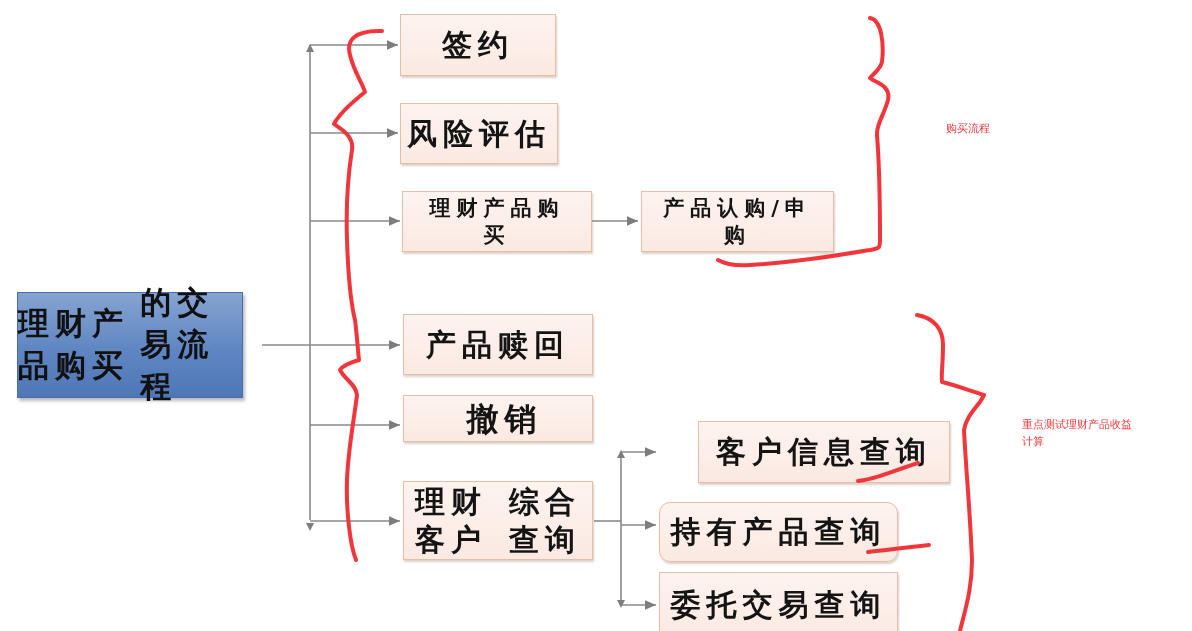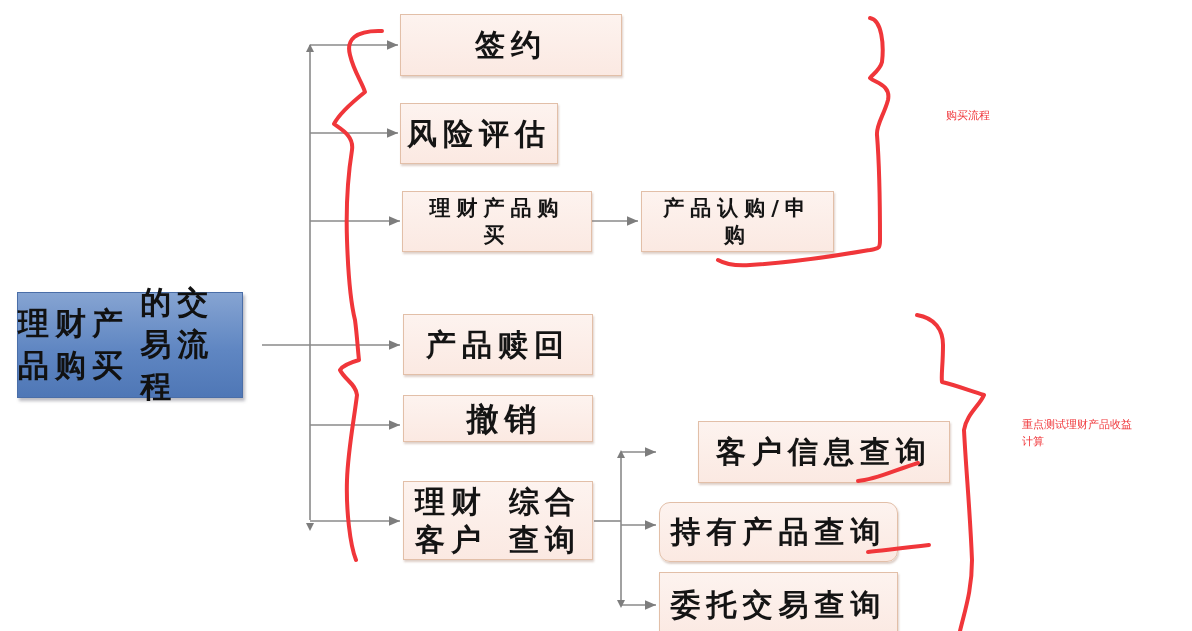--- a/index.html
+++ b/index.html
@@ -72,21 +72,21 @@
       <path d="M617,458 L621,450 L625,458 z"></path>
       <path d="M617,600 L621,608 L625,600 z"></path>
     </g>
   </svg>
 
   <div class="root">
     <span>理财产品购买</span>
     <span>的交易流程</span>
   </div>
 
-  <div class="node" style="left:400px; top:14px; width:222px; height:62px; font-size:30px;">
+  <div class="node" style="left:400px; top:14px; width:156px; height:62px; font-size:30px;">
     <span>签约</span>
   </div>
 
   <div class="node" style="left:400px; top:103px; width:158px; height:61px; font-size:30px;">
     <span>风险评估</span>
   </div>
 
   <div class="node" style="left:402px; top:191px; width:190px; height:61px; font-size:21px; flex-direction:column;">
     <span>理财产品购</span>
     <span>买</span>
@@ -130,21 +130,21 @@
       <path d="M870,18 C882,20 884,45 882,62 C880,70 872,75 870,78 C876,83 891,85 888,100 C884,115 876,125 877,135 C879,160 880,200 880,240 C880,250 878,248 870,250 C840,255 800,262 750,265 C735,266 725,264 718,260"></path>
 
       <path d="M917,315 C935,318 943,330 943,345 C943,365 941,375 942,382 C955,385 968,390 984,395 C980,405 966,415 964,430 C966,470 970,510 972,560 C972,590 965,610 960,631"></path>
 
       <path d="M858,481 C875,480 895,470 918,463"></path>
 
       <path d="M868,552 C885,550 905,548 929,545"></path>
     </g>
   </svg>
 
-  <div class="note" style="left:946px; top:108px;">
+  <div class="note" style="left:946px; top:121px;">
     <span>购买流程</span>
   </div>
 
   <div class="note" style="left:1022px; top:417px;">
     <div>重点测试理财产品收益</div>
     <div>计算</div>
   </div>
 
 </div>
 

